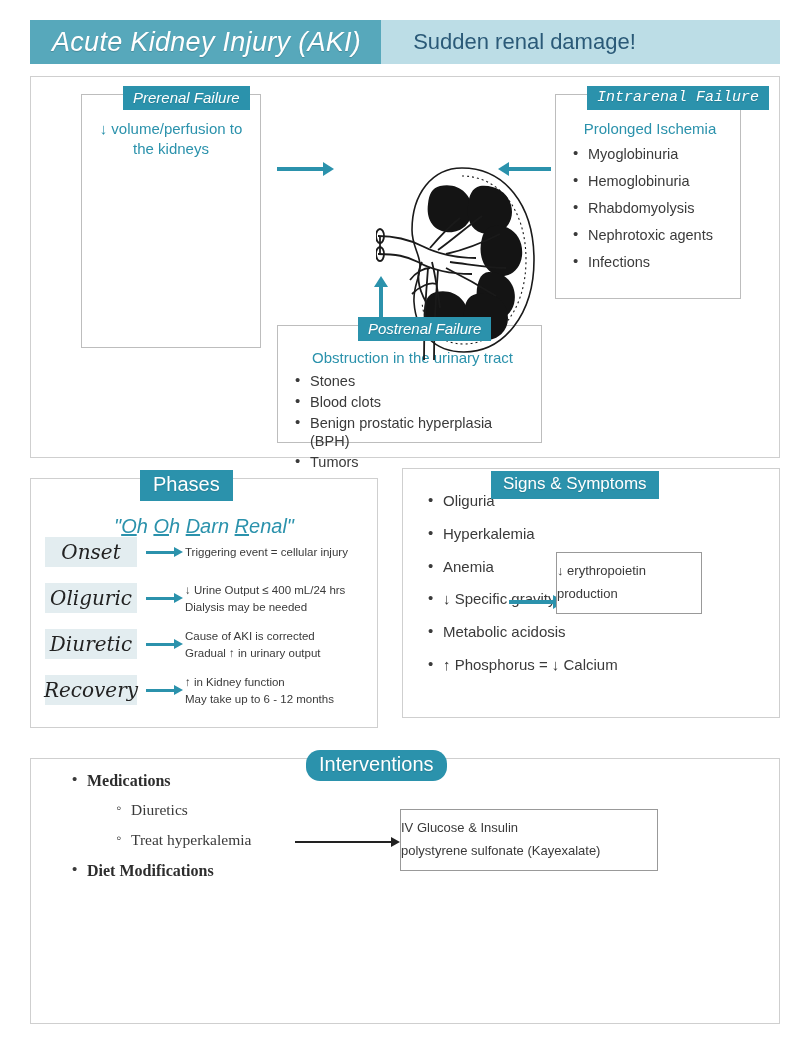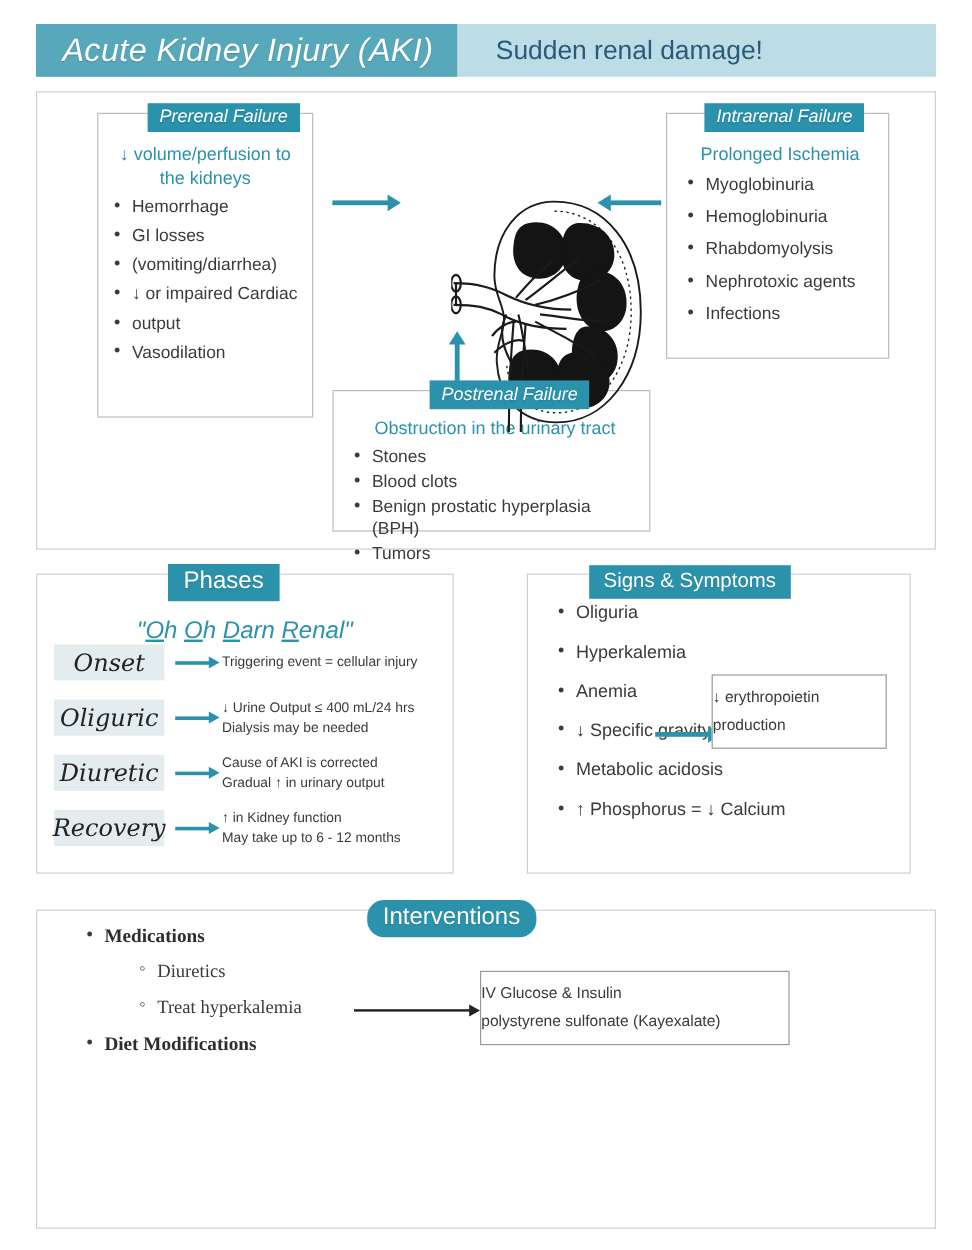--- a/index.html
+++ b/index.html
@@ -259,45 +259,37 @@
 <div id="header">
   <div id="header-title-block">Acute Kidney Injury (AKI)</div>
   <div id="header-subtitle">Sudden renal damage!</div>
 </div>
 
 <div class="panel" style="left:30px; top:76px; width:750px; height:382px;">
 
   <div class="inner-box" style="left:50px; top:17px; width:180px; height:254px;">
     <div style="padding:24px 10px 0 10px;">
       <div class="subhead">↓ volume/perfusion to the kidneys</div>
-      <ul class="bullets">
-        <li>Hemorrhage</li>
-        <li>GI losses</li>
-        <li style="padding-left:18px; list-style:none;">(vomiting/diarrhea)</li>
-        <li>↓ or impaired Cardiac</li>
-        <li style="padding-left:18px;">output</li>
-        <li>Vasodilation</li>
-      </ul>
     </div>
   </div>
   <div class="badge" style="left:92px; top:9px;">Prerenal Failure</div>
 
   <div class="inner-box" style="left:524px; top:17px; width:186px; height:205px;">
     <div style="padding:24px 10px 0 14px;">
       <div class="subhead">Prolonged Ischemia</div>
       <ul class="bullets" style="margin-top:4px;">
         <li style="margin-bottom:9px;">Myoglobinuria</li>
         <li style="margin-bottom:9px;">Hemoglobinuria</li>
         <li style="margin-bottom:9px;">Rhabdomyolysis</li>
         <li style="margin-bottom:9px;">Nephrotoxic agents</li>
         <li style="margin-bottom:9px;">Infections</li>
       </ul>
     </div>
   </div>
-  <div class="badge" style="left:556px; top:9px;">Intrarenal Failure</div>
+  <div class="badge" style="left:556px; top:9px;font-family:Liberation Mono, monospace;">Intrarenal Failure</div>
 
   <div class="inner-box" style="left:246px; top:248px; width:265px; height:118px;">
     <div style="padding:22px 8px 0 14px;">
       <div class="subhead" style="margin-bottom:4px;">Obstruction in the urinary tract</div>
       <ul class="bullets">
         <li style="margin-bottom:3px;">Stones</li>
         <li style="margin-bottom:3px;">Blood clots</li>
         <li style="margin-bottom:3px;">Benign prostatic hyperplasia (BPH)</li>
         <li style="margin-bottom:3px;">Tumors</li>
       </ul>
@@ -387,21 +379,21 @@
     <div class="phase-chip">Recovery</div>
     <div class="arrow-sm" style="left:101px; top:14px; width:30px;"></div>
     <div class="phase-text" style="top:-1px;">
       <div>↑ in Kidney function</div>
       <div>May take up to 6 - 12 months</div>
     </div>
   </div>
 </div>
 <div class="badge plain big" style="left:140px; top:470px;">Phases</div>
 
-<div class="panel" style="left:402px; top:478px; width:320px; height:250px;margin-left:37px;">
+<div class="panel" style="left:402px; top:468px; width:378px; height:250px;">
   <ul class="bullets" id="signs-list" style="padding:23px 0 0 22px;">
     <li>Oliguria</li>
     <li>Hyperkalemia</li>
     <li>Anemia</li>
     <li>↓  Specific gravity</li>
     <li>Metabolic acidosis</li>
     <li>↑  Phosphorus = ↓  Calcium</li>
   </ul>
 
   <div class="arrow-h" style="left:106px; top:131px; width:46px;"></div>

